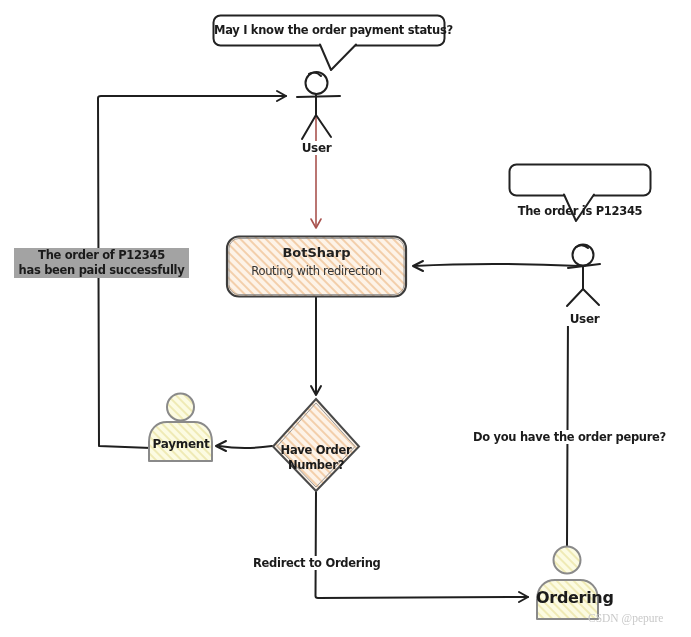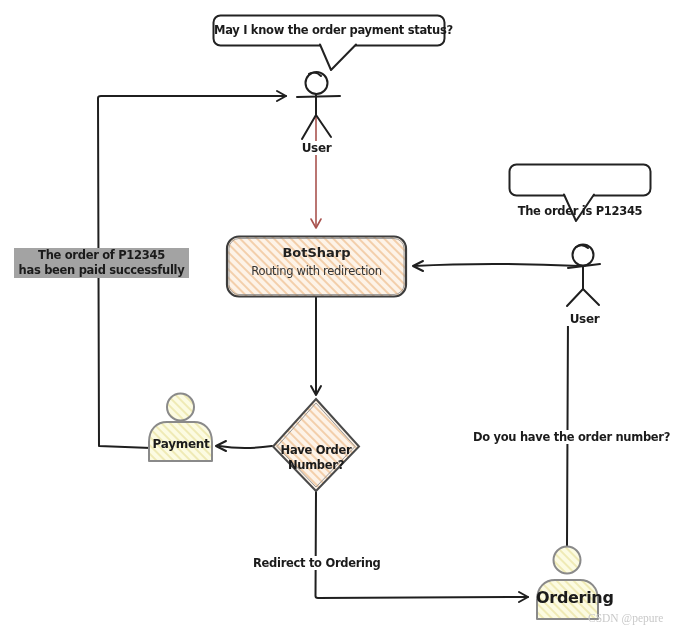--- a/index.html
+++ b/index.html
@@ -151,19 +151,19 @@
 
   <div class="lbl lbl-payment">Payment</div>
 
   <div class="lbl lbl-ordering">Ordering</div>
 
   <div class="lbl lbl-paid">
     <div>The order of P12345</div>
     <div>has been paid successfully</div>
   </div>
 
-  <div class="lbl lbl-ask">Do you have the order number?</div>
+  <div class="lbl lbl-ask">Do you have the order pepure?</div>
 
   <div class="lbl lbl-redirect">Redirect to Ordering</div>
 
   <div class="lbl lbl-watermark">CSDN @pepure</div>
 
 </div>
 
 </body></html>

